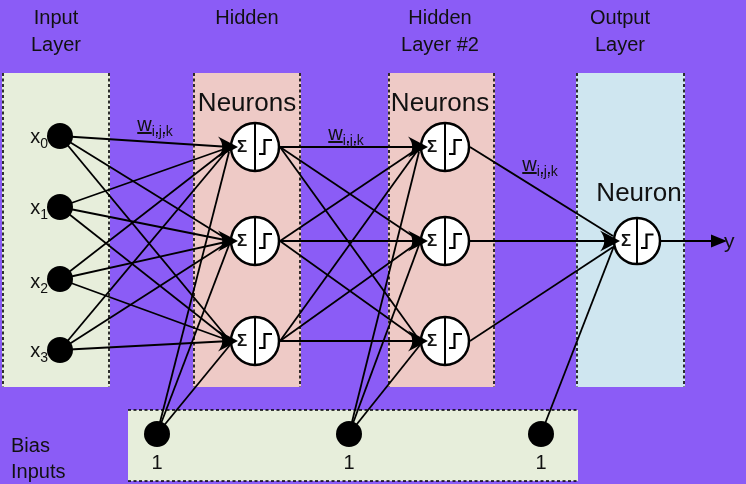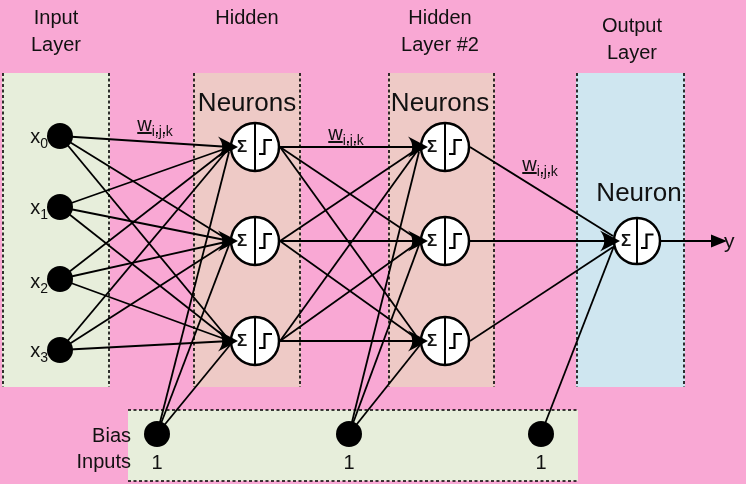--- a/index.html
+++ b/index.html
@@ -1,19 +1,19 @@
 <!DOCTYPE html>
 <html><head>
 <meta charset="utf-8">
 <style>
   html,body{margin:0;padding:0;background:#ffffff;}
   .stage{
     position:relative;
     width:746px;height:484px;
-    background:#f9a8d4;
+    background:#8b5cf6;
     font-family:"Liberation Sans", sans-serif;
     color:#111;
     overflow:hidden;
   }
   .stage svg{position:absolute;left:0;top:0;}
   .hdr{
     position:absolute;top:4px;width:120px;
     text-align:center;font-size:20px;line-height:27px;color:#111;
   }
   .sublabel{
@@ -27,22 +27,22 @@
   .xlabel sub,.wlabel sub{font-size:14px;}
   .wlabel{
     position:absolute;width:90px;text-align:center;
     font-size:20px;line-height:30px;text-decoration:underline;
   }
   .sigma{
     position:absolute;width:22px;text-align:center;
     font-size:17px;font-weight:600;line-height:24px;
   }
   .bias-label{
-    position:absolute;left:11px;top:422px;width:120px;
-    text-align:right;font-size:20px;line-height:26px;
+    position:absolute;left:11px;top:432px;width:120px;
+    text-align:left;font-size:20px;line-height:26px;
   }
   .one-label{
     position:absolute;width:60px;text-align:center;
     font-size:20px;line-height:24px;top:450px;
   }
   .y-label{
     position:absolute;left:724px;top:228px;width:30px;
     font-size:21px;line-height:26px;
   }
 </style>
@@ -181,21 +181,21 @@
     <div>Input</div>
     <div>Layer</div>
   </div>
   <div class="hdr" style="left:187px;">
     <div>Hidden</div>
   </div>
   <div class="hdr" style="left:380px;">
     <div>Hidden</div>
     <div>Layer #2</div>
   </div>
-  <div class="hdr" style="left:572px;margin-top:8px;">
+  <div class="hdr" style="left:560px;">
     <div>Output</div>
     <div>Layer</div>
   </div>
 
   <div class="sublabel" style="left:182px;top:91px;">Neurons</div>
   <div class="sublabel" style="left:375px;top:91px;">Neurons</div>
   <div class="sublabel" style="left:574px;top:181px;">Neuron</div>
 
   <div class="wlabel" style="left:110px;top:109px;"><span>w</span><sub>i,j,k</sub></div>
   <div class="wlabel" style="left:301px;top:118px;"><span>w</span><sub>i,j,k</sub></div>

